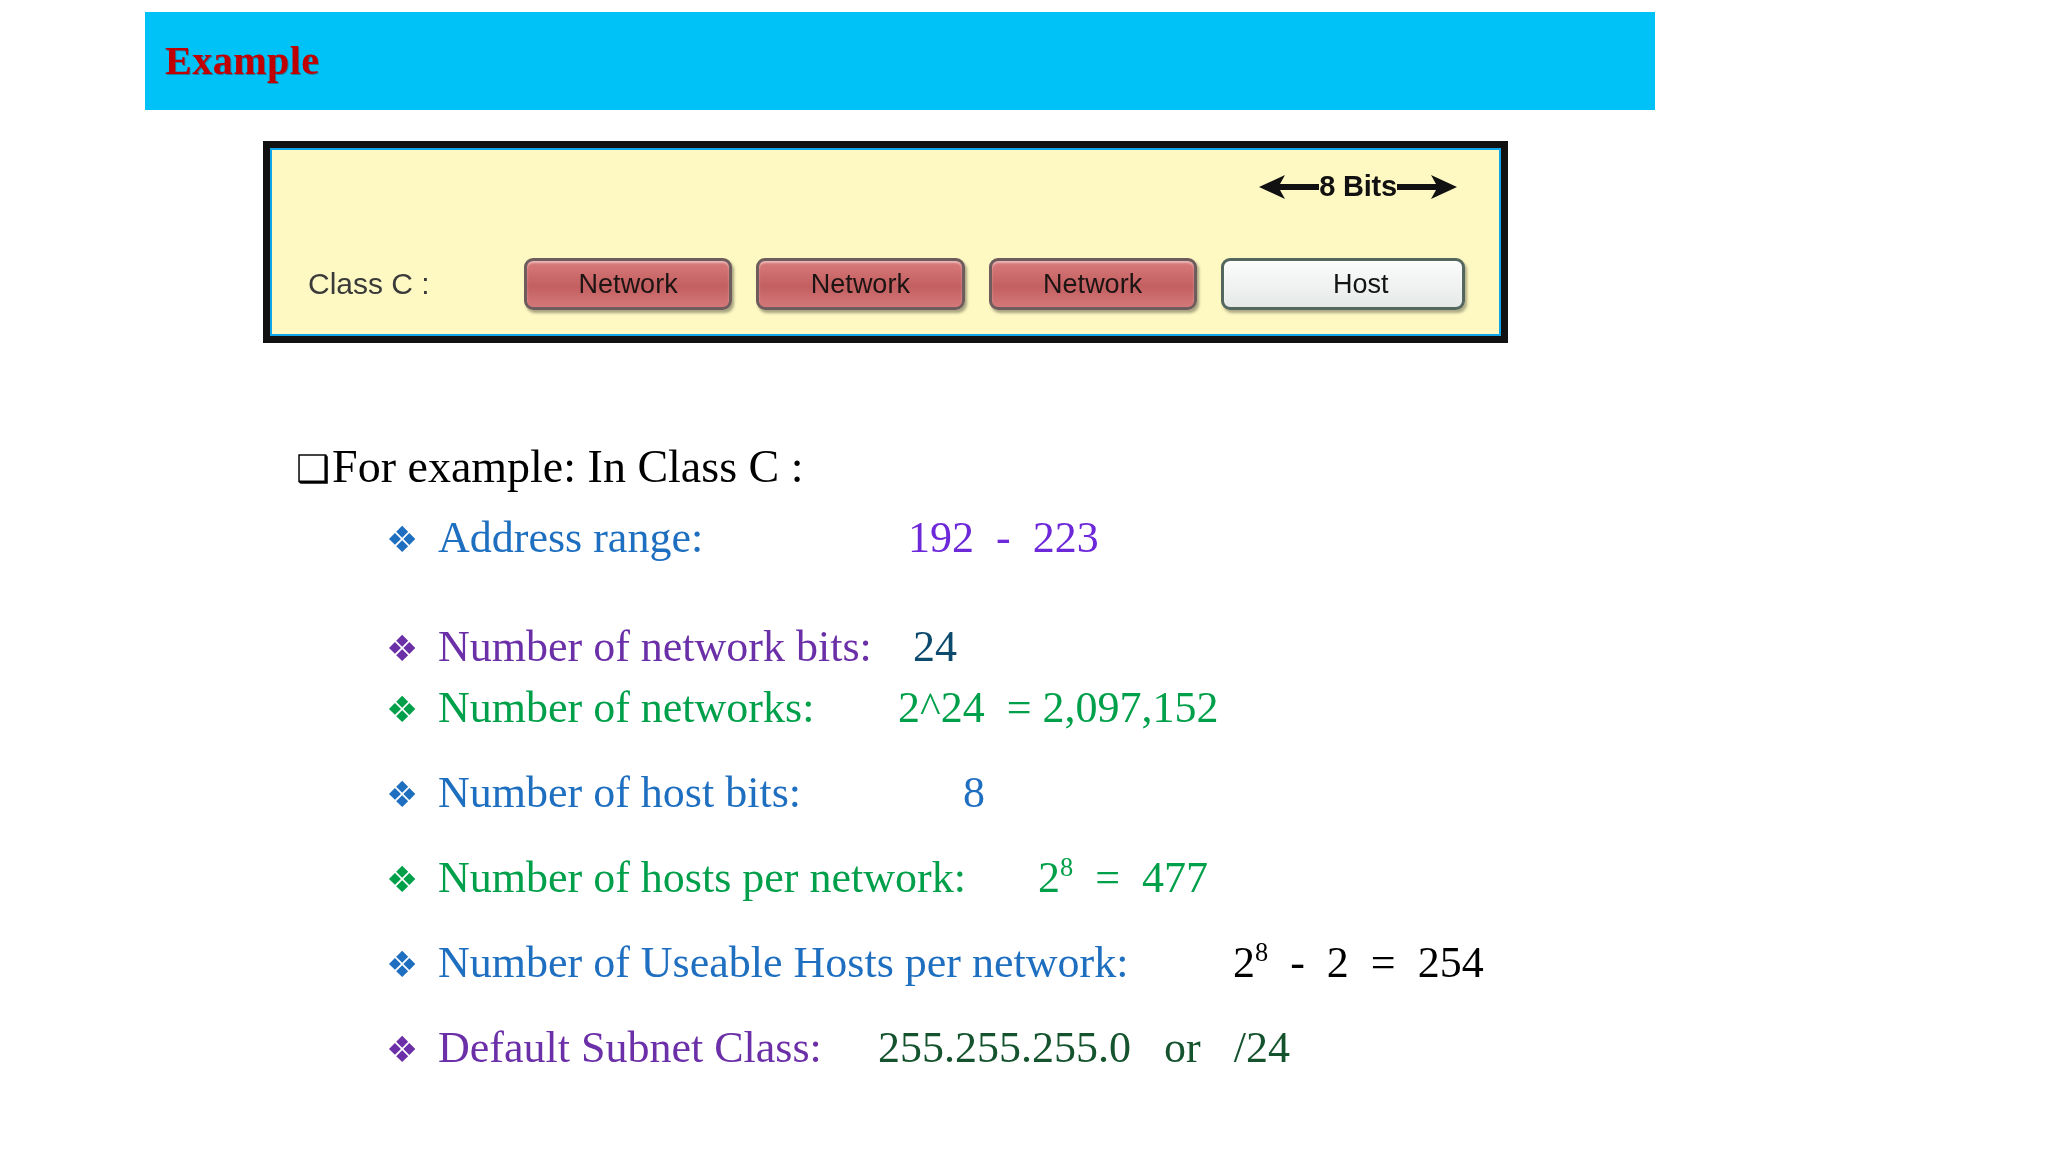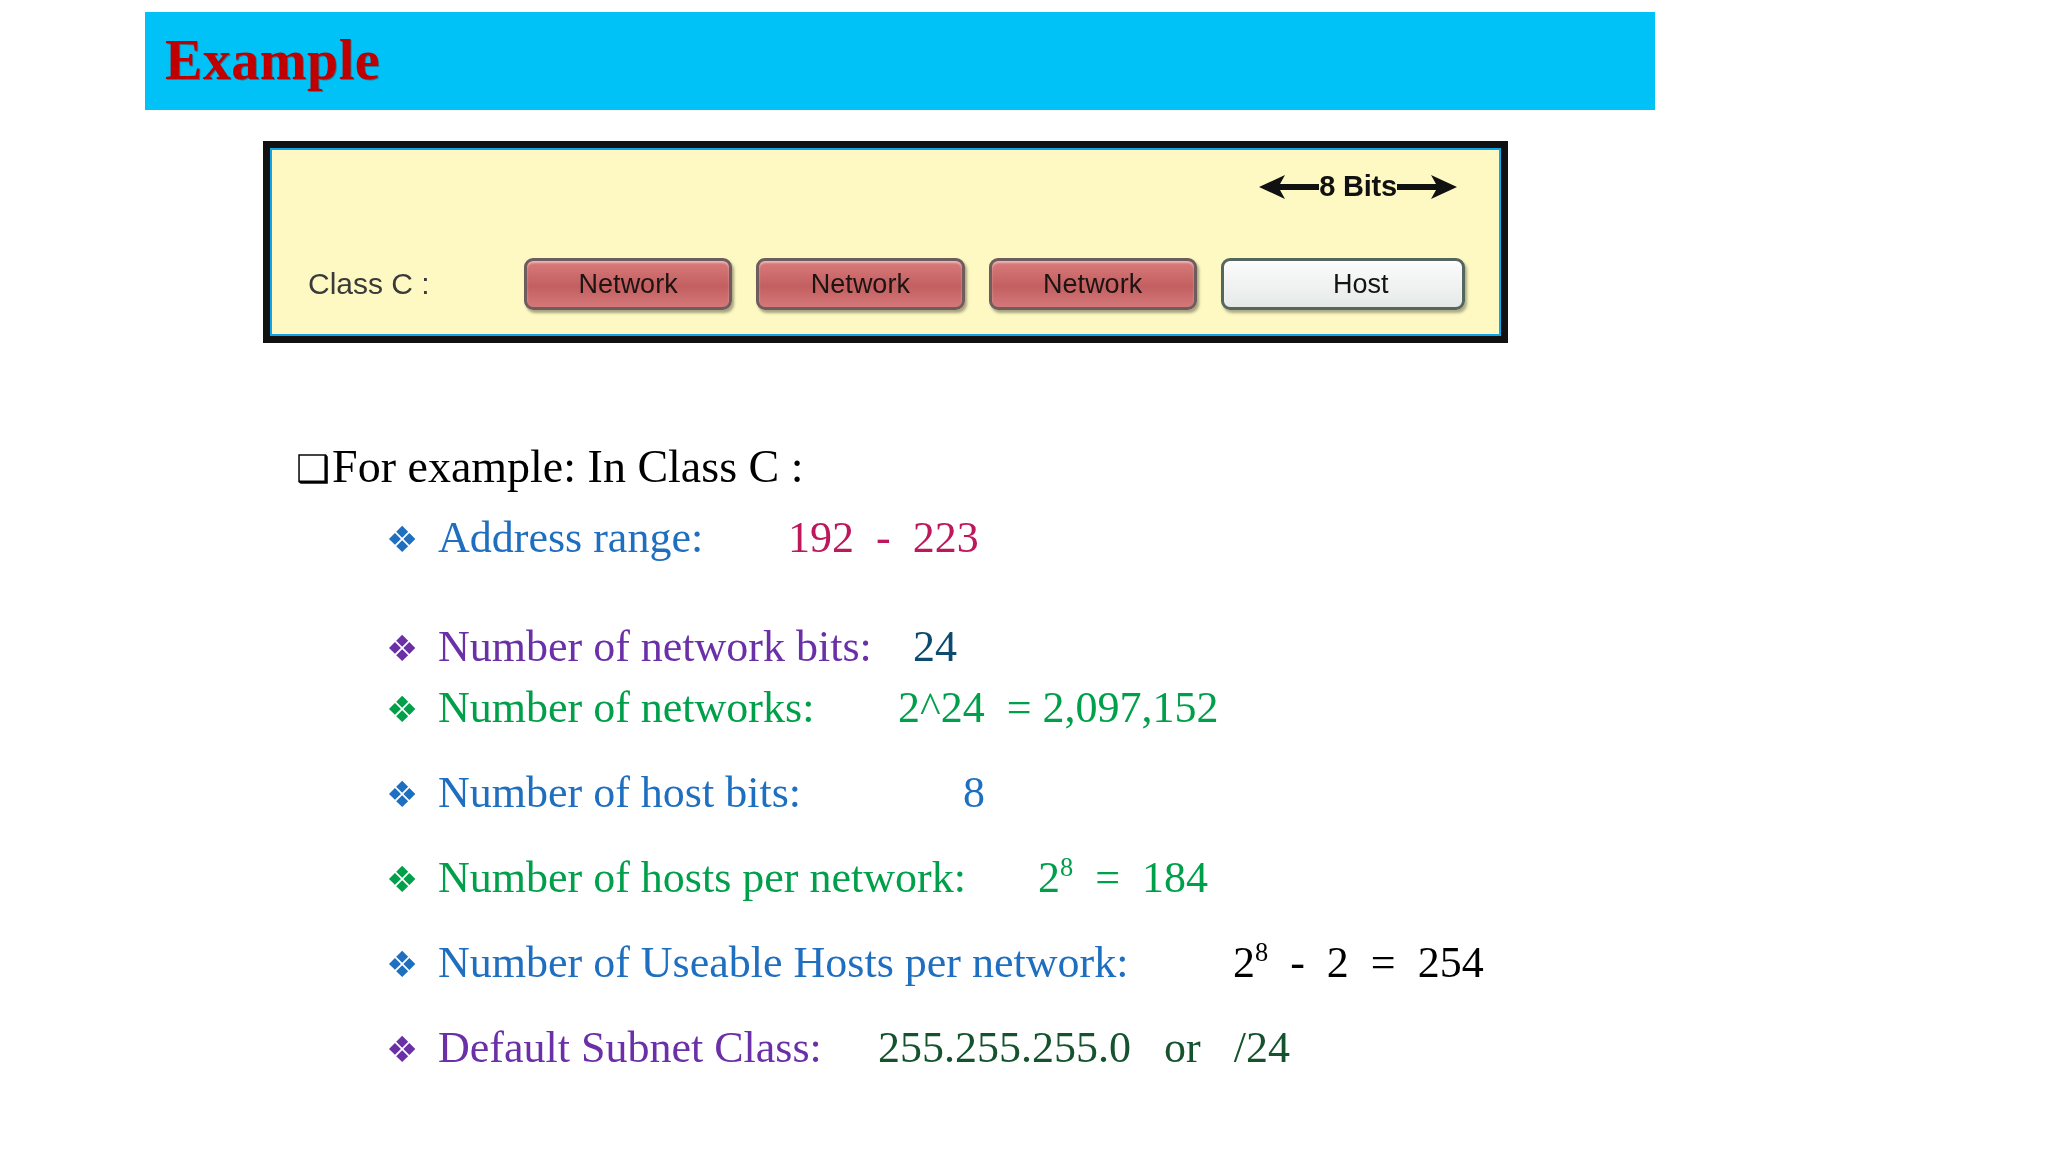--- a/index.html
+++ b/index.html
@@ -24,21 +24,21 @@
     height: 98px;
     background: #00c2f7;
   }
   .title-text {
     position: absolute;
     left: 20px;
     top: 50%;
     transform: translateY(-52%);
     font-family: "Liberation Serif", "DejaVu Serif", serif;
     font-weight: bold;
-    font-size: 56px;
+    font-size: 40px;
     color: #c00000;
     letter-spacing: 0.5px;
     white-space: nowrap;
     text-shadow: 1px 1px 0 rgba(90,0,0,0.35);
   }
 
   
   .diagram {
     position: absolute;
     left: 263px;
@@ -219,41 +219,41 @@
 
 <div class="lead">
   <span class="lead-bullet">❑</span>
   <span>For example: In Class C :</span>
 </div>
 
 <div class="bullets">
     <div class="bullet-row">
       <span class="bullet-glyph" style="color: rgb(31, 111, 192);">❖</span>
       <span class="bullet-label" style="color: rgb(31, 111, 192); display: inline-block; min-width: 350px;">Address range:</span>
-      <span class="bullet-value" style="color: #be185d; ">192  -  223</span>
+      <span class="bullet-value" style="color: #6d28d9; margin-left: 120px;">192  -  223</span>
     </div>
     <div class="bullet-row">
       <span class="bullet-glyph" style="color: rgb(107, 47, 168);">❖</span>
       <span class="bullet-label" style="color: rgb(107, 47, 168); display: inline-block; min-width: 475px; margin-top: 24px;">Number of network bits:</span>
       <span class="bullet-value" style="color: #0c4a6e; margin-left: 0px;">24</span>
     </div>
     <div class="bullet-row">
       <span class="bullet-glyph" style="color: rgb(0, 160, 75);">❖</span>
       <span class="bullet-label" style="color: rgb(0, 160, 75); display: inline-block; min-width: 410px;">Number of networks:</span>
       <span class="bullet-value" style="color: rgb(0, 160, 75); margin-left: 50px;">2^24  = 2,097,152</span>
     </div>
     <div class="bullet-row">
       <span class="bullet-glyph" style="color: rgb(31, 111, 192);">❖</span>
       <span class="bullet-label" style="color: rgb(31, 111, 192); display: inline-block; min-width: 400px;">Number of host bits:</span>
       <span class="bullet-value" style="color: rgb(31, 111, 192); margin-left: 125px;">8</span>
     </div>
     <div class="bullet-row">
       <span class="bullet-glyph" style="color: rgb(0, 160, 75);">❖</span>
       <span class="bullet-label" style="color: rgb(0, 160, 75); display: inline-block; min-width: 580px;">Number of hosts per network:</span>
-      <span class="bullet-value" style="color: rgb(0, 160, 75); margin-left: 20px;"><span>2</span><sup>8</sup><span>  =  184</span></span>
+      <span class="bullet-value" style="color: rgb(0, 160, 75); margin-left: 20px;"><span>2</span><sup>8</sup><span>  =  477</span></span>
     </div>
     <div class="bullet-row">
       <span class="bullet-glyph" style="color: rgb(31, 111, 192);">❖</span>
       <span class="bullet-label" style="color: rgb(31, 111, 192); display: inline-block; min-width: 760px;">Number of Useable Hosts per network:</span>
       <span class="bullet-value" style="color: rgb(0, 0, 0); margin-left: 35px;"><span>2</span><sup>8</sup><span>  -  2  =  254</span></span>
     </div>
     <div class="bullet-row">
       <span class="bullet-glyph" style="color: rgb(107, 47, 168);">❖</span>
       <span class="bullet-label" style="color: rgb(107, 47, 168); display: inline-block; min-width: 430px;">Default Subnet Class:</span>
       <span class="bullet-value" style="color: #14532d; margin-left: 10px;">255.255.255.0   or   /24</span>

